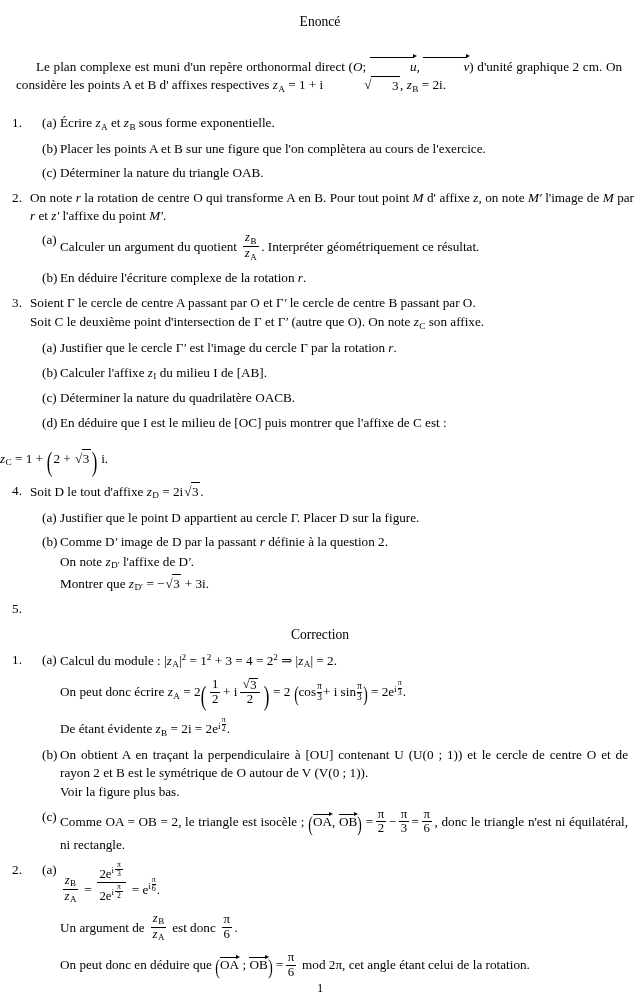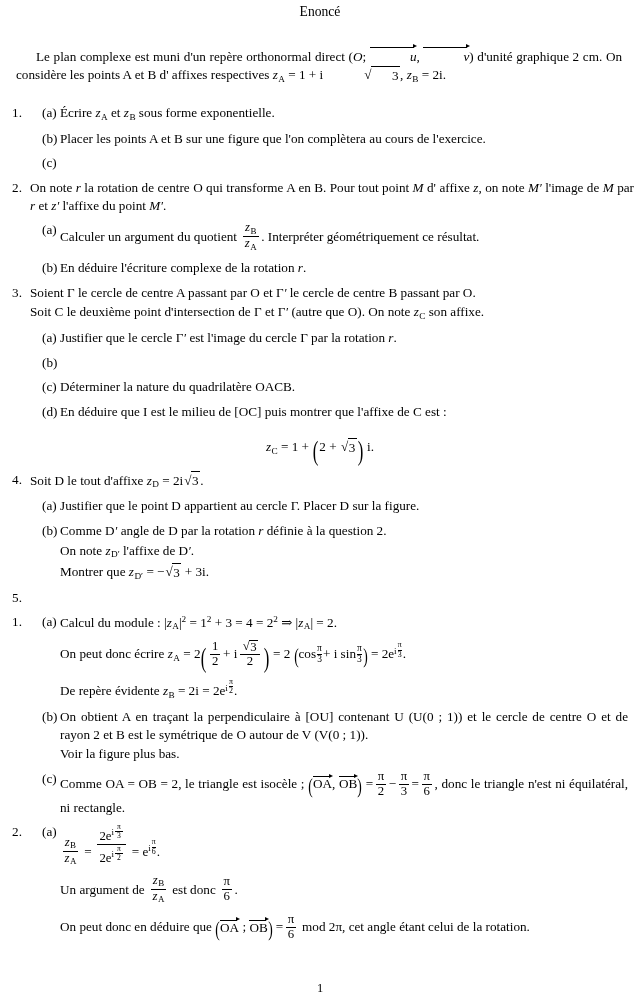--- a/index.html
+++ b/index.html
@@ -24,21 +24,21 @@
     padding: 0;
   }
 
   
   .section-title {
     text-align: center;
     font-size: 13.6px;
     margin: 0;
     padding: 0;
   }
-  #enonce-title { padding-top: 3px; }
+  #enonce-title { padding-top: 13px; }
   #correction-title { padding-top: 9px; }
 
   
   .intro {
     margin: 12px;
     padding: 13px 6px 0 4px;
     text-align: justify;
     text-indent: 20px;
     line-height: 1.34;
   }
@@ -83,21 +83,20 @@
   .sbody {
     flex: 1 1 auto;
     text-align: justify;
     padding-right: 6px;
     line-height: 1.33;
   }
   .contline { padding-top: 2px; }
 
   
   .display-eq {
-    text-align: center;
     padding: 17px 0 9px 0;
   }
 
   
   .mi { font-style: italic; }
   .sub {
     font-size: 0.70em;
     vertical-align: -0.26em;
     font-style: normal;
     margin-left: 0.4px;
@@ -244,20 +243,21 @@
           <div class="subitem first">
             <div class="slet">(a)</div>
             <div class="sbody"><span>Écrire </span><span class="mi">z</span><span class="sub">A</span><span> et </span><span class="mi">z</span><span class="sub">B</span><span> sous forme exponentielle.</span></div>
           </div>
           <div class="subitem">
             <div class="slet">(b)</div>
             <div class="sbody">Placer les points A et B sur une figure que l'on complètera au cours de l'exercice.</div>
           </div>
           <div class="subitem">
             <div class="slet">(c)</div>
+            <div class="sbody">Déterminer la nature du triangle OAB.</div>
           </div>
         </div>
       </div>
     </div>
 
     <div class="qitem">
       <div class="qnum">2.</div>
       <div class="qbody">
         <div><span>On note </span><span class="mi">r</span><span> la rotation de centre O qui transforme A en B. Pour tout point </span><span class="mi">M</span><span> d' affixe </span><span class="mi">z</span><span>, on note </span><span class="mi">M</span><span class="prime">′</span><span> l'image de </span><span class="mi">M</span><span> par </span><span class="mi">r</span><span> et </span><span class="mi">z</span><span class="prime">′</span><span> l'affixe du point </span><span class="mi">M</span><span class="prime">′</span><span>.</span></div>
         <div class="sublist">
@@ -278,20 +278,21 @@
       <div class="qbody">
         <div><span>Soient Γ le cercle de centre A passant par O et Γ</span><span class="prime">′</span><span> le cercle de centre B passant par O.</span></div>
         <div class="contline"><span>Soit C le deuxième point d'intersection de Γ et Γ</span><span class="prime">′</span><span> (autre que O). On note </span><span class="mi">z</span><span class="sub">C</span><span> son affixe.</span></div>
         <div class="sublist">
           <div class="subitem">
             <div class="slet">(a)</div>
             <div class="sbody"><span>Justifier que le cercle Γ</span><span class="prime">′</span><span> est l'image du cercle Γ par la rotation </span><span class="mi">r</span><span>.</span></div>
           </div>
           <div class="subitem">
             <div class="slet">(b)</div>
+            <div class="sbody"><span>Calculer l'affixe </span><span class="mi">z</span><span class="sub">I</span><span> du milieu I de [AB].</span></div>
           </div>
           <div class="subitem">
             <div class="slet">(c)</div>
             <div class="sbody">Déterminer la nature du quadrilatère OACB.</div>
           </div>
           <div class="subitem">
             <div class="slet">(d)</div>
             <div class="sbody">
               <span>En déduire que I est le milieu de [OC] puis montrer que l'affixe de C est :</span>
             </div>
@@ -307,51 +308,52 @@
       <div class="qbody">
         <div><span>Soit D le tout d'affixe </span><span class="mi">z</span><span class="sub">D</span><span> = 2i</span><span class="sqrt"><span class="radix">√</span><span class="rad">3</span></span><span>.</span></div>
         <div class="sublist">
           <div class="subitem">
             <div class="slet">(a)</div>
             <div class="sbody">Justifier que le point D appartient au cercle Γ. Placer D sur la figure.</div>
           </div>
           <div class="subitem">
             <div class="slet">(b)</div>
             <div class="sbody">
-              <div><span>Comme D</span><span class="prime">′</span><span> angle de D par la rotation </span><span class="mi">r</span><span> définie à la question 2.</span></div>
+              <div><span>Comme D</span><span class="prime">′</span><span> image de D par la passant </span><span class="mi">r</span><span> définie à la question 2.</span></div>
               <div class="contline"><span>On note </span><span class="mi">z</span><span class="sub"><span>D</span><span>′</span></span><span> l'affixe de D</span><span class="prime">′</span><span>.</span></div>
               <div class="contline"><span>Montrer que </span><span class="mi">z</span><span class="sub"><span>D</span><span>′</span></span><span> = −</span><span class="sqrt"><span class="radix">√</span><span class="rad">3</span></span><span> + 3i.</span></div>
             </div>
           </div>
         </div>
       </div>
     </div>
 
     <div class="qitem">
       <div class="qnum">5.</div>
     </div>
 
   </div>
 
+  <div class="section-title" id="correction-title">Correction</div>
 
   <div class="qlist">
 
     <div class="qitem">
       <div class="qnum">1.</div>
       <div class="qbody">
         <div class="sublist">
 
           <div class="subitem first">
             <div class="slet">(a)</div>
             <div class="sbody">
               <div><span>Calcul du module : |</span><span class="mi">z</span><span class="sub">A</span><span>|</span><span class="sup">2</span><span> = 1</span><span class="sup">2</span><span> + 3 = 4 = 2</span><span class="sup">2</span><span> ⇒ |</span><span class="mi">z</span><span class="sub">A</span><span>| = 2.</span></div>
 
               <div style="padding-top:7px"><span>On peut donc écrire </span><span class="mi">z</span><span class="sub">A</span><span> = 2</span><span class="bigpar">(</span><span class="frac"><span class="num">1</span><span class="den">2</span></span><span>+ i</span><span class="frac"><span class="num"><span class="sqrt"><span class="radix">√</span><span class="rad">3</span></span></span><span class="den">2</span></span><span class="bigpar">)</span>&nbsp;<span>= 2</span>&nbsp;<span class="medpar">(</span><span>cos</span><span class="sfrac"><span class="num">π</span><span class="den">3</span></span><span>+ i sin</span><span class="sfrac"><span class="num">π</span><span class="den">3</span></span><span class="medpar">)</span>&nbsp;<span>= 2e</span><span class="expo"><span>i</span><span class="sfrac"><span class="num">π</span><span class="den">3</span></span></span><span>.</span></div>
 
-              <div style="padding-top:9px"><span>De repère évidente </span><span class="mi">z</span><span class="sub">B</span><span> = 2i = 2e</span><span class="expo"><span>i</span><span class="sfrac"><span class="num">π</span><span class="den">2</span></span></span><span>.</span></div>
+              <div style="padding-top:9px"><span>De étant évidente </span><span class="mi">z</span><span class="sub">B</span><span> = 2i = 2e</span><span class="expo"><span>i</span><span class="sfrac"><span class="num">π</span><span class="den">2</span></span></span><span>.</span></div>
             </div>
           </div>
 
           <div class="subitem">
             <div class="slet">(b)</div>
             <div class="sbody">
               <div>On obtient A en traçant la perpendiculaire à [OU] contenant U (U(0 ; 1)) et le cercle de centre O et de rayon 2 et B est le symétrique de O autour de V (V(0 ;  1)).</div>
               <div class="contline">Voir la figure plus bas.</div>
             </div>
           </div>

